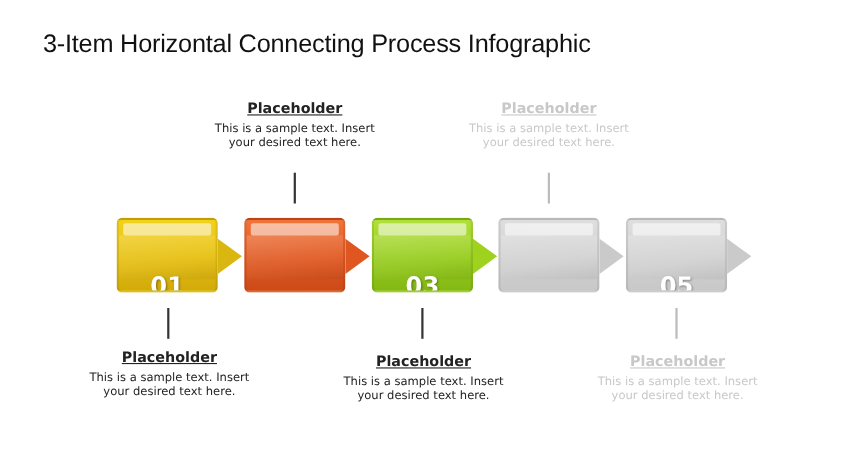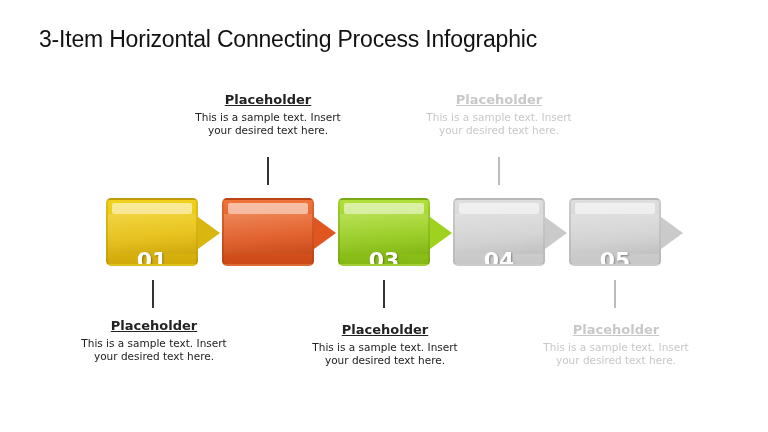--- a/index.html
+++ b/index.html
@@ -62,21 +62,20 @@
 <div class="label" style="left:300px;top:322px;color:#222;">
   <div class="h">Placeholder</div>
   <div class="t">This is a sample text. Insert</div>
   <div class="t">your desired text here.</div>
 </div>
 
 <div class="step" style="left:453px;">
   <div class="box" style="background:linear-gradient(180deg,#dedede 0%,#d2d2d2 55%,#c8c8c8 100%);">
     <div class="shine"></div>
     <div class="gloss"></div>
-    <div class="num">04</div>
   </div>
   <div class="arrow" style="border-left-color:#cacaca;"></div>
 </div>
 <div class="vline" style="left:498px;top:157px;background:#bbb;"></div>
 <div class="label" style="left:414px;top:92px;color:#c8c8c8;">
   <div class="h">Placeholder</div>
   <div class="t">This is a sample text. Insert</div>
   <div class="t">your desired text here.</div>
 </div>
 

